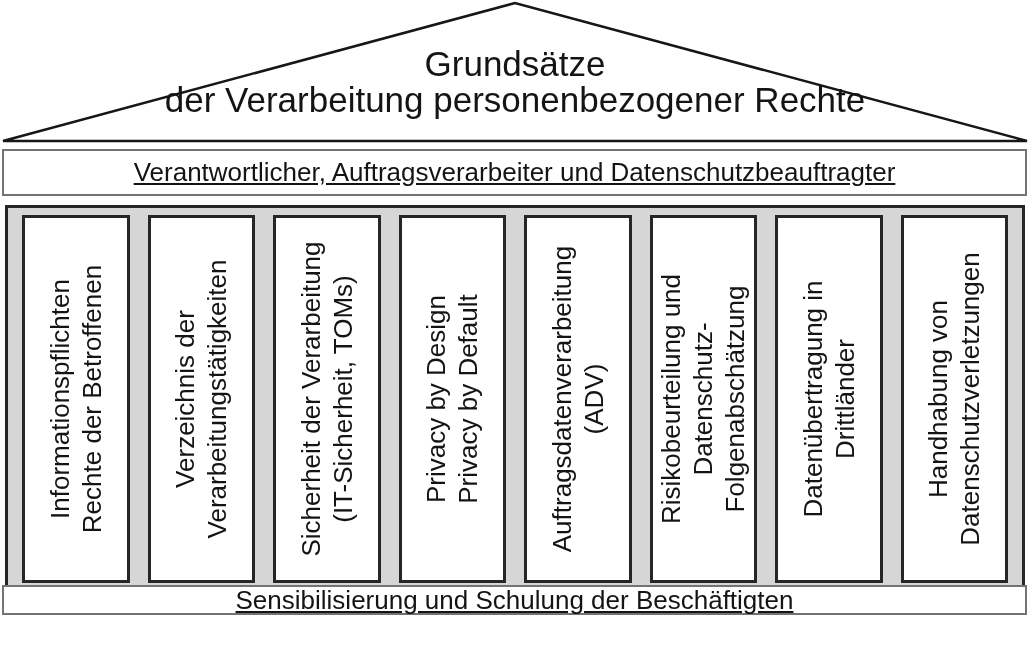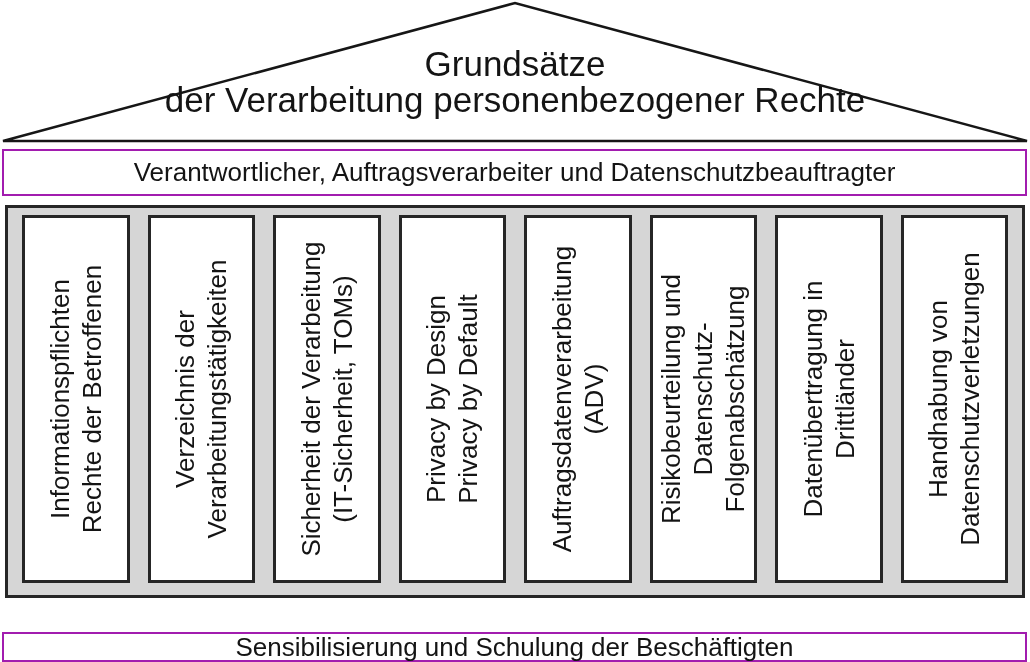--- a/index.html
+++ b/index.html
@@ -33,29 +33,30 @@
     font-size: 35px;
     line-height: 36px;
     white-space: nowrap;
   }
   .hbar {
     position: absolute;
     left: 2px;
     width: 1025px;
     box-sizing: border-box;
     background: #ffffff;
-    border: 2px solid #a21caf;
+    border: 2px solid #737373;
     display: flex;
     align-items: center;
     justify-content: center;
     font-size: 26px;
     white-space: nowrap;
+    text-decoration: underline;
   }
   .top-bar    { top: 149px; height: 47px; }
-  .bottom-bar { top: 632px; height: 30px; }
+  .bottom-bar { top: 585px; height: 30px; }
   .columns-section {
     position: absolute;
     top: 205px;
     left: 5px;
     width: 1020px;
     height: 393px;
     box-sizing: border-box;
     background: #d6d6d6;
     border: 3px solid #262626;
     display: flex;

